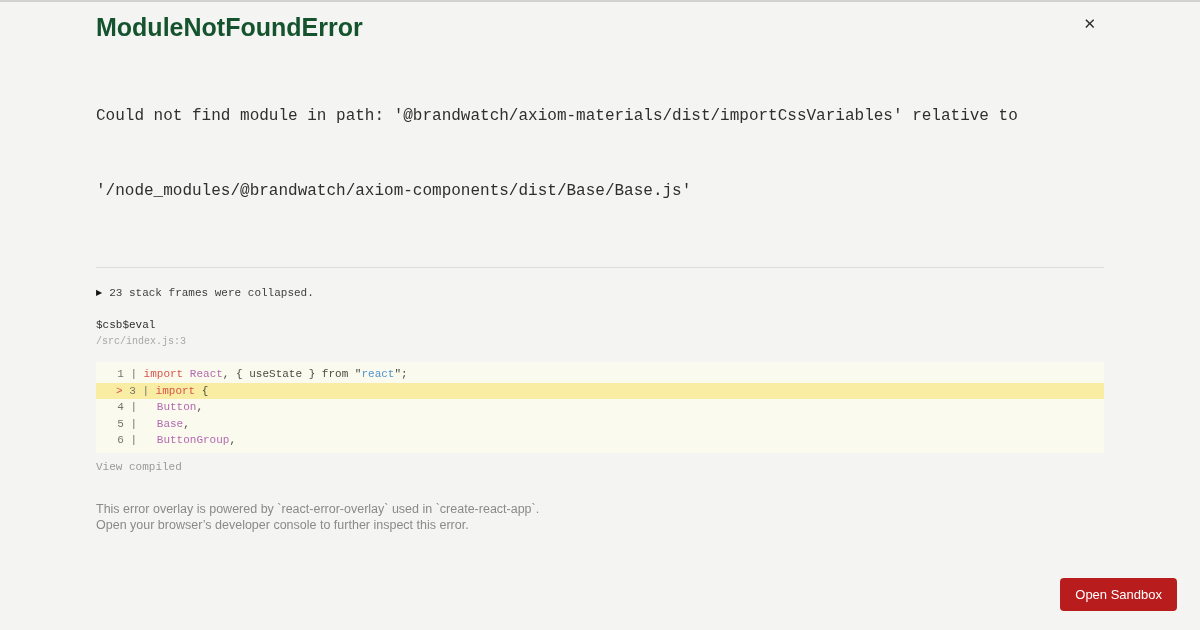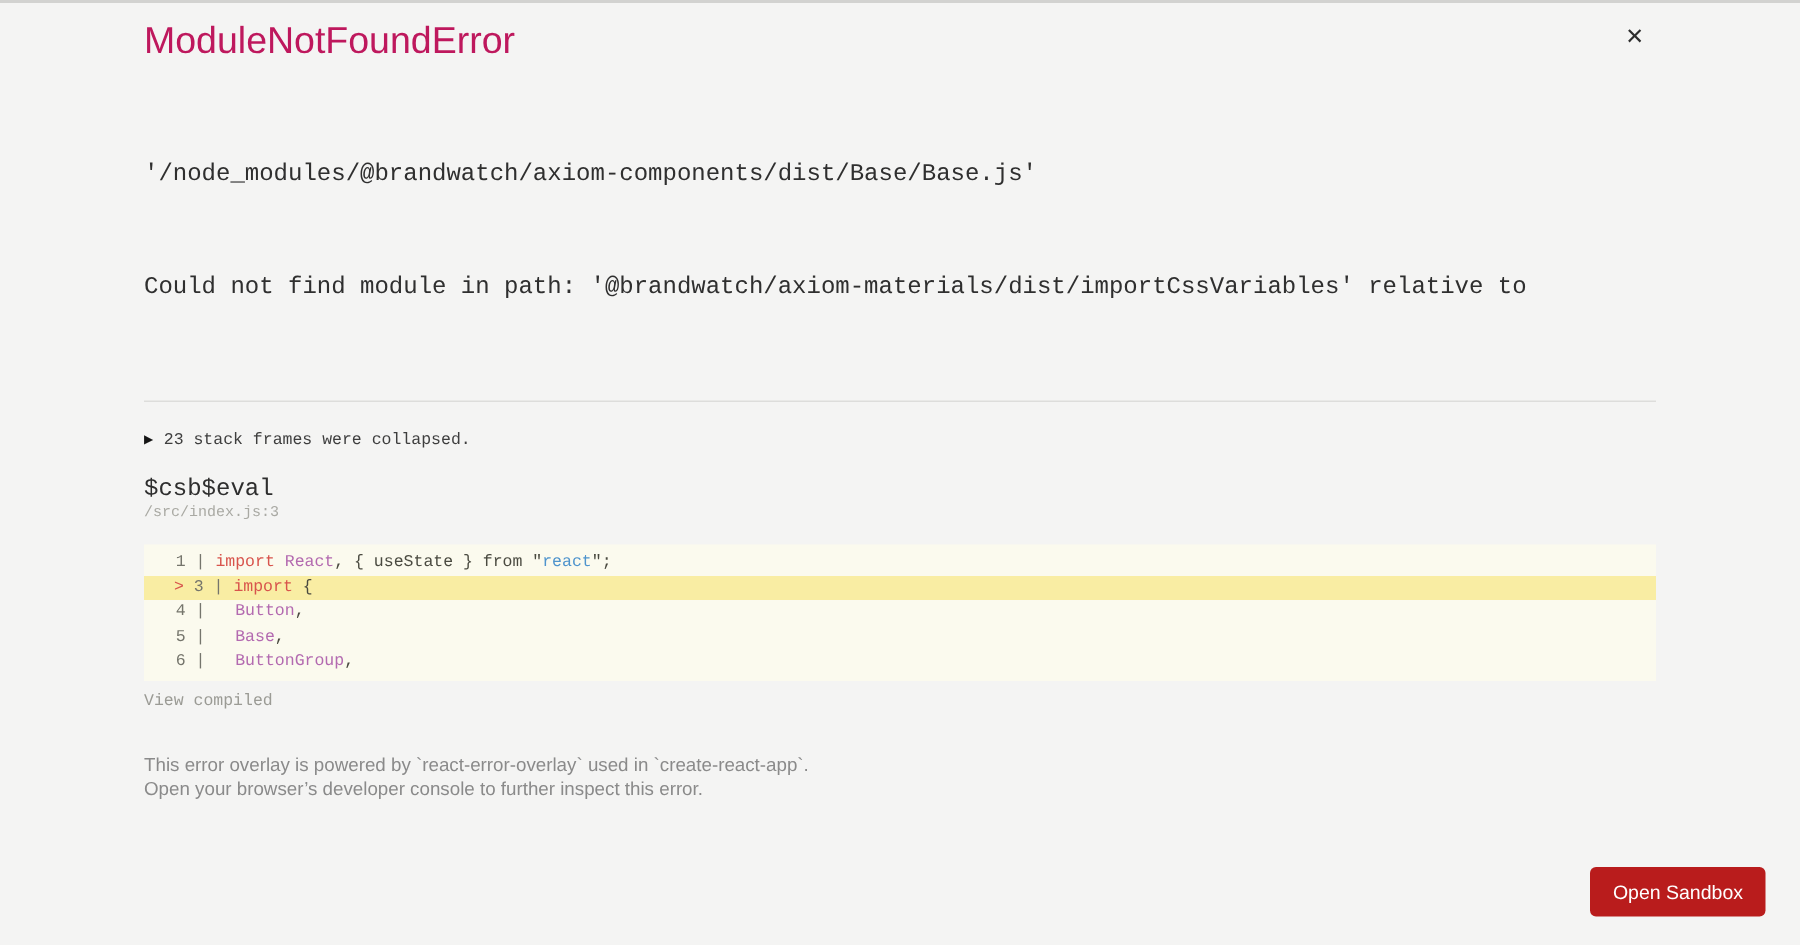--- a/index.html
+++ b/index.html
@@ -25,23 +25,23 @@
     box-sizing: border-box;
   }
   .header {
     display: flex;
     justify-content: space-between;
     align-items: flex-start;
   }
   h1.err-title {
     margin: 0;
     font-size: 25px;
-    font-weight: 400;
+    font-weight: 700;
     line-height: 29px;
-    color: #be185d;
+    color: #14532d;
     font-family: "Liberation Sans", sans-serif;
   }
   .close-btn {
     background: none;
     border: none;
     padding: 0;
     margin: 4px 8px 0 0;
     font-size: 15px;
     line-height: 1;
     color: #2e2e2e;
@@ -72,21 +72,21 @@
   .stack-row .tri {
     font-family: "DejaVu Sans", sans-serif;
     font-size: 8px;
     color: #141414;
     margin-right: 7px;
     vertical-align: 1px;
   }
   .frame { margin-top: 18px; }
   .frame .fn {
     font-family: "Liberation Mono", monospace;
-    font-size: 16px;
+    font-size: 11px;
     line-height: 14px;
     color: #2e2e2e;
   }
   .frame .loc {
     font-family: "Liberation Mono", monospace;
     font-size: 10px;
     line-height: 12px;
     color: #a9a9a3;
     margin-top: 4px;
   }
@@ -144,22 +144,22 @@
 <div class="page">
   <div class="top-line"></div>
 
   <div class="content">
     <div class="header">
       <h1 class="err-title">ModuleNotFoundError</h1>
       <button class="close-btn">✕</button>
     </div>
 
     <div class="message">
+      <div>Could not find module in path: '@brandwatch/axiom-materials/dist/importCssVariables' relative to</div>
       <div>'/node_modules/@brandwatch/axiom-components/dist/Base/Base.js'</div>
-      <div>Could not find module in path: '@brandwatch/axiom-materials/dist/importCssVariables' relative to</div>
     </div>
 
     <div class="divider"></div>
 
     <div class="stack-row">
       <span class="tri">▶</span><span>23 stack frames were collapsed.</span>
     </div>
 
     <div class="frame">
       <div class="fn">$csb$eval</div>

